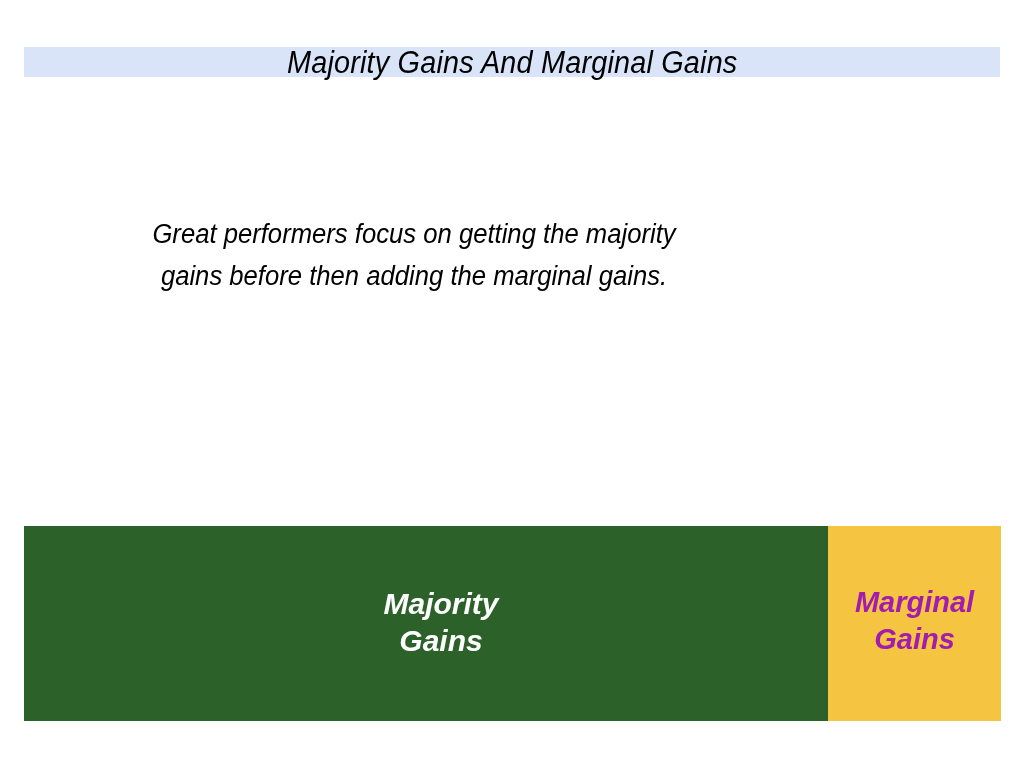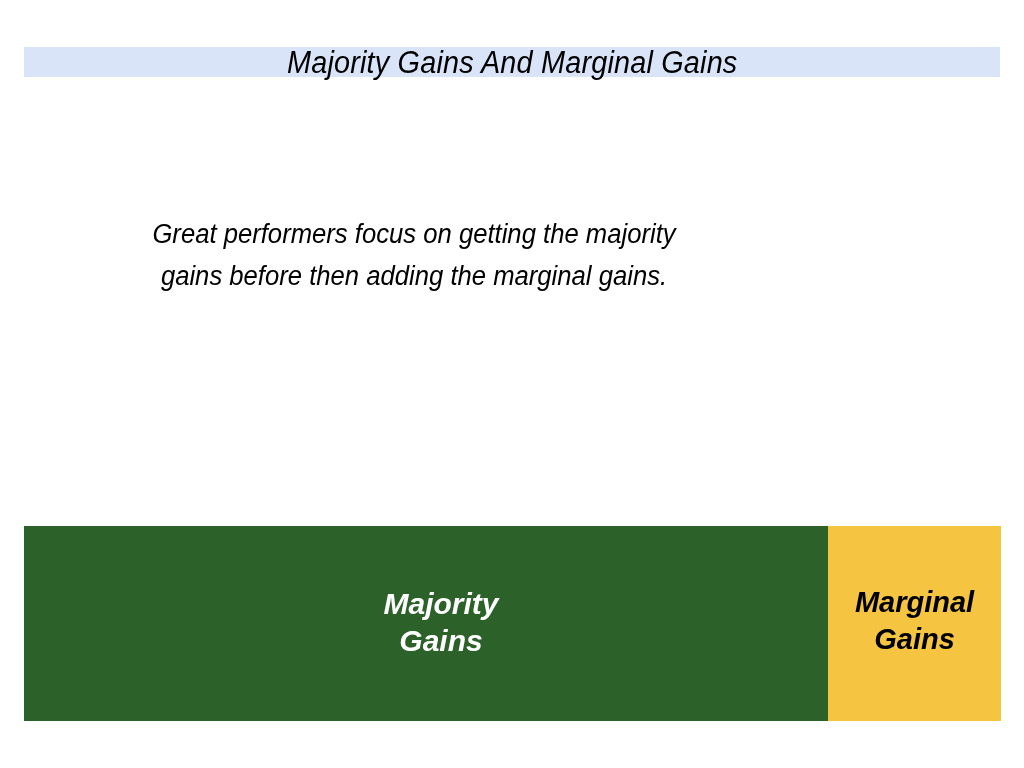--- a/index.html
+++ b/index.html
@@ -94,21 +94,21 @@
     flex: 0 0 804px;
     background: #2c6129;
     color: #ffffff;
     padding-left: 30px; 
     padding-bottom: 4px;
   }
   .segment-marginal {
     width: 173px;
     flex: 0 0 173px;
     background: #f5c542;
-    color: #000000;
+    color: #a21caf;
     padding-bottom: 6px;
   }
   .segment-label {
     font-family: "Liberation Sans", "DejaVu Sans", sans-serif;
     font-style: italic;
     font-weight: bold;
     font-size: 30px;
     line-height: 37px;
     text-align: center;
     white-space: nowrap;

